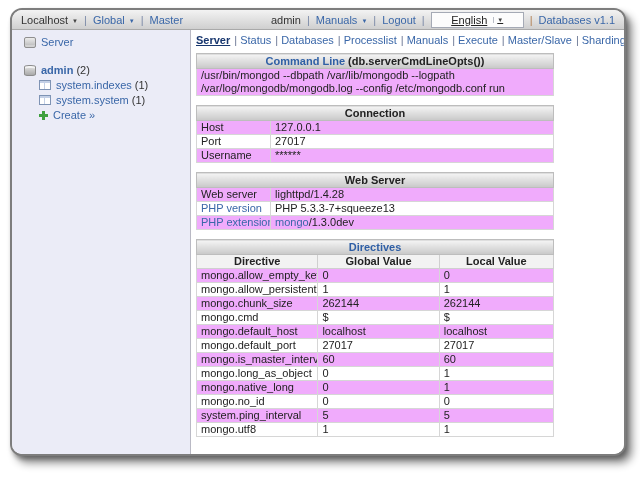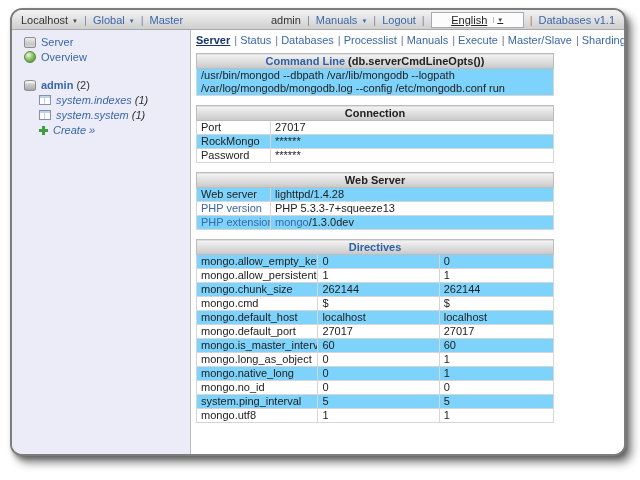--- a/index.html
+++ b/index.html
@@ -33,21 +33,21 @@
   }
   .select-box .sel-arrow { border-left:1px solid #b9bdc6; padding:0 3px; margin-left:6px; font-size:6px; color:#444; }
   
   .body-area { position:absolute; top:20px; left:0; right:0; bottom:0; display:flex; }
   .sidebar {
     width:166px; flex:0 0 166px; background:#ebecf7; border-right:1px solid #b9b9c4;
     padding:4px 0 0 12px; font-size:11px; line-height:14px; overflow:hidden;
   }
   .side-item { display:flex; align-items:center; margin:1px 0; cursor:pointer; white-space:nowrap; }
   .side-item .cnt { color:#333; margin-left:3px; }
-  .side-children { padding-left:15px;font-style:italic; }
+  .side-children { padding-left:15px; }
   .side-gap { height:12px; }
   .bold { font-weight:bold; }
   
   .ic { display:inline-block; flex:0 0 auto; margin-right:5px; }
   .ic-server { width:10px; height:9px; border:1px solid #8f8f8f; border-radius:2px;
     background:linear-gradient(#ececec,#b5b5b5); box-shadow:inset 0 -2px 0 #d2d2d2; }
   .ic-globe { width:10px; height:10px; border-radius:50%; border:1px solid #57863f;
     background:radial-gradient(circle at 35% 30%, #eaf6de, #7fb75a 55%, #4b8a30); }
   .ic-db { width:10px; height:9px; border:1px solid #8c8c8c; border-radius:5px/2px;
     background:linear-gradient(#e4e4e4,#a9a9a9); box-shadow:inset 0 2px 0 rgba(255,255,255,.65); }
@@ -66,21 +66,21 @@
   .tab + .tab::before { content:"| "; color:#6b7794; font-weight:normal; text-decoration:none; display:inline-block; margin:0 3px 0 4px; }
   table.sec { width:358px; border-collapse:collapse; margin:0 0 9px 0; font-size:11px; color:#222; table-layout:fixed;border-radius:15px; }
   .sec td, .sec th { border:1px solid #d6d6d6; padding:0 4px; line-height:13px; text-align:left; font-weight:normal;
     overflow:hidden; white-space:nowrap; }
   .sec td.wrap { white-space:normal; }
   .sec tr.hdr td {
     background:linear-gradient(#f4f4f4,#c8c8c8); border:1px solid #bdbdbd;
     text-align:center; font-weight:bold; color:#222; line-height:14px;
   }
   .sec tr.colhead th { background:#f2f2f2; border:1px solid #cfcfcf; text-align:center; font-weight:bold; }
-  .sec tr.odd td { background:#7dd3fc; }
+  .sec tr.odd td { background:#f0abfc; }
   .sec tr.even td { background:#ffffff; }
   .hdr-link { color:#2f5fa5; }
   .label-col { width:74px; }
   .dir-col { width:34%; }
 </style>
 </head>
 <body>
 
 <div class="window">
 
@@ -117,24 +117,20 @@
         </span>
     </div>
   </div>
 
   <div class="body-area">
 
     <div class="sidebar">
       <div class="side-item">
         <span class="ic ic-server"></span>
         <span class="lnk">Server</span>
-      </div>
-      <div class="side-item">
-        <span class="ic ic-globe"></span>
-        <span class="lnk">Overview</span>
       </div>
       <div class="side-gap"></div>
       <div class="side-item">
         <span class="ic ic-db"></span>
         <span class="lnk bold">admin</span>
         <span class="cnt">(2)</span>
       </div>
       <div class="side-children">
         <div class="side-item">
           <span class="ic ic-table"></span>
@@ -174,30 +170,30 @@
         <colgroup>
             <col class="label-col">
             <col>
           </colgroup>
         <tbody>
             <tr class="hdr">
           <td colspan="2">Connection</td>
         </tr>
         </tbody>
           <tbody>
+            <tr class="odd">
+              <td>Host</td>
+              <td>127.0.0.1</td>
+            </tr>
             <tr class="even">
               <td>Port</td>
               <td>27017</td>
             </tr>
             <tr class="odd">
-              <td>RockMongo</td>
-              <td>******</td>
-            </tr>
-            <tr class="even">
-              <td>Password</td>
+              <td>Username</td>
               <td>******</td>
             </tr>
           </tbody>
       </table>
 
       <table class="sec">
         <colgroup>
             <col class="label-col">
             <col>
           </colgroup>
@@ -223,20 +219,25 @@
       <table class="sec">
         <colgroup>
             <col class="dir-col">
             <col class="dir-col">
             <col>
           </colgroup>
         <tbody>
             <tr class="hdr">
           <td colspan="3"><span class="hdr-link">Directives</span></td>
         </tr>
+        <tr class="colhead">
+          <th>Directive</th>
+          <th>Global Value</th>
+          <th>Local Value</th>
+        </tr>
         </tbody>
           <tbody>
             <tr class="odd">
               <td>mongo.allow_empty_keys</td>
               <td>0</td>
               <td>0</td>
             </tr>
             <tr class="even">
               <td>mongo.allow_persistent</td>
               <td>1</td>

